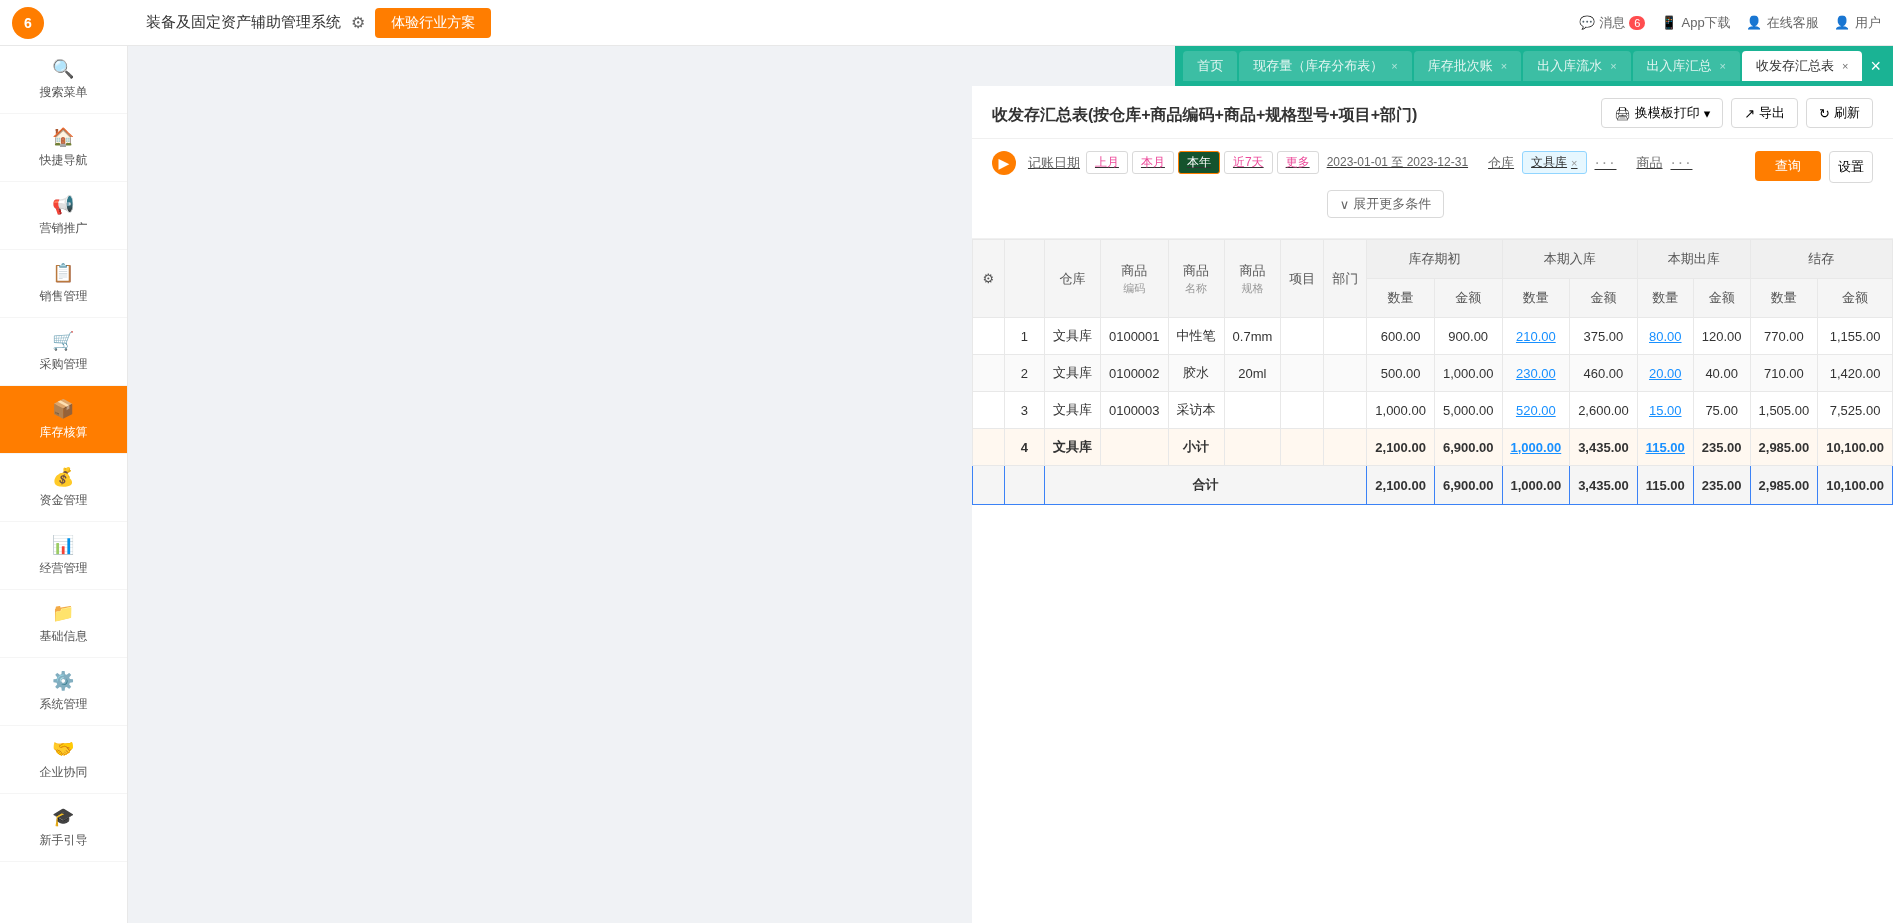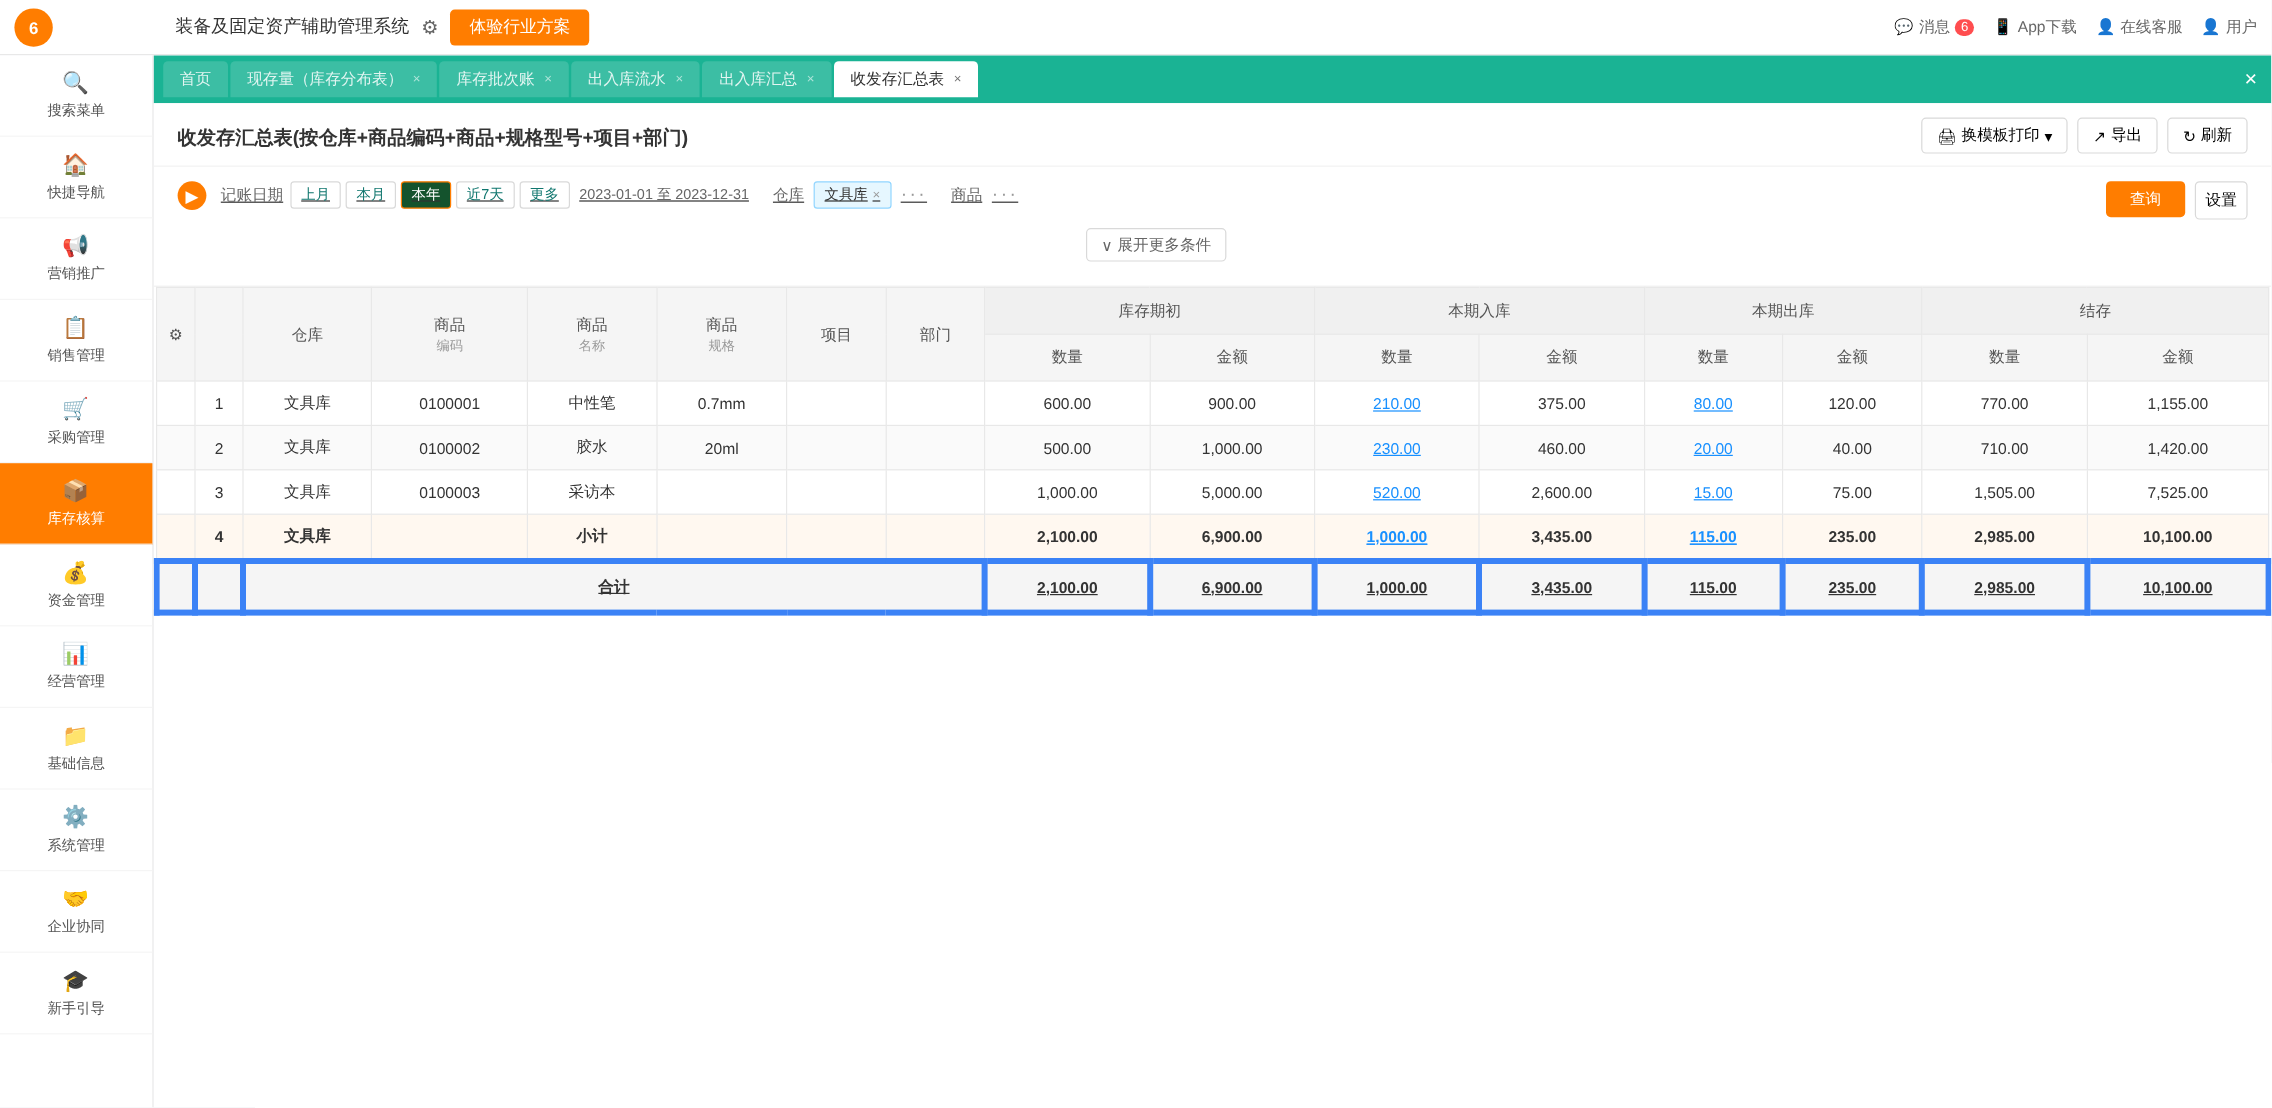--- a/index.html
+++ b/index.html
@@ -23,21 +23,21 @@
     
     .main-layout { display: flex; flex: 1; overflow: hidden; }
 
     
     .sidebar { width: 128px; background: #fff; border-right: 1px solid #e8e8e8; display: flex; flex-direction: column; }
     .sidebar-item { display: flex; flex-direction: column; align-items: center; padding: 12px 8px; cursor: pointer; color: #555; font-size: 12px; gap: 4px; border-bottom: 1px solid #f5f5f5; }
     .sidebar-item.active { background: #ff7d00; color: white; }
     .sidebar-icon { font-size: 18px; }
 
     
-    .content-area { flex: 1; display: flex; flex-direction: column; overflow: hidden; }
+    .content-area { flex: 1; display: flex; flex-direction: column; overflow: hidden; align-items: flex-end; }
 
     
     .tab-bar { display: flex; align-items: center; background: #1ab394; height: 40px; padding: 0 8px; gap: 2px; }
     .tab { display: flex; align-items: center; gap: 6px; padding: 6px 14px; border-radius: 4px 4px 0 0; cursor: pointer; font-size: 13px; color: rgba(255,255,255,0.85); background: rgba(255,255,255,0.15); }
     .tab.active { background: #fff; color: #333; }
     .tab-close { font-size: 11px; opacity: 0.7; margin-left: 2px; }
     .tab-spacer { flex: 1; }
     .tab-close-all { color: white; font-size: 18px; cursor: pointer; padding: 4px; }
 
     
@@ -49,21 +49,21 @@
     .page-actions { float: right; display: flex; gap: 8px; margin-top: -4px; }
     .btn-template { border: 1px solid #d9d9d9; background: #fff; padding: 5px 12px; border-radius: 4px; cursor: pointer; font-size: 13px; display: flex; align-items: center; gap: 4px; }
     .btn-export { border: 1px solid #d9d9d9; background: #fff; padding: 5px 12px; border-radius: 4px; cursor: pointer; font-size: 13px; display: flex; align-items: center; gap: 4px; }
     .btn-refresh { border: 1px solid #d9d9d9; background: #fff; padding: 5px 12px; border-radius: 4px; cursor: pointer; font-size: 13px; display: flex; align-items: center; gap: 4px; }
 
     
     .filter-area { padding: 12px 20px; background: #fff; border-bottom: 1px solid #f0f0f0; }
     .filter-item { display: flex; align-items: center; gap: 6px; }
     .filter-label { color: #666; font-size: 13px; white-space: nowrap; }
     .date-btns { display: flex; gap: 4px; align-items: center; }
-    .date-btn { padding: 2px 8px; border: 1px solid #d9d9d9; border-radius: 3px; cursor: pointer; font-size: 12px; color: #0f766e; background: #fff; }
+    .date-btn { padding: 2px 8px; border: 1px solid #d9d9d9; border-radius: 3px; cursor: pointer; font-size: 12px; color: #ec4899; background: #fff; }
     .date-btn.active { background: #14532d; color: white; border-color: #ff7d00; }
     .date-range { color: #666; font-size: 12px; margin-left: 4px; }
     .warehouse-tag { background: #e6f7ff; border: 1px solid #91d5ff; border-radius: 3px; padding: 2px 8px; font-size: 12px; display: flex; align-items: center; gap: 4px; }
     .tag-close { cursor: pointer; color: #999; font-size: 11px; }
     .expand-btn { display: flex; align-items: center; gap: 4px; color: #666; cursor: pointer; font-size: 13px; border: 1px solid #d9d9d9; padding: 4px 12px; border-radius: 4px; background: #fff; margin: 8px auto; width: fit-content; }
     .btn-query { background: #ff7d00; color: white; border: none; padding: 6px 20px; border-radius: 4px; cursor: pointer; font-size: 13px; }
     .btn-settings { border: 1px solid #d9d9d9; background: #fff; padding: 6px 8px; border-radius: 4px; cursor: pointer; font-size: 13px; }
 
     
     .table-container { padding: 0 0; }
@@ -72,21 +72,21 @@
     thead th { padding: 10px 8px; text-align: center; border: 1px solid #e8e8e8; font-weight: 500; color: #555; white-space: nowrap; }
     tbody tr { background: #fff; }
     tbody tr:nth-child(even) { background: #fafafa; }
     tbody td { padding: 9px 8px; border: 1px solid #e8e8e8; text-align: center; color: #333; }
     tbody tr.subtotal { background: #fff8f0; font-weight: bold; }
     .th-group { text-align: center; background: #f0f0f0; }
     .link-text { color: #1890ff; cursor: pointer; text-decoration: underline; }
     .settings-col { width: 32px; }
     .col-num { width: 40px; }
     tfoot tr { background: #f5f5f5; font-weight: bold; }
-    tfoot td { padding: 10px 8px; border: 5px solid #3b82f6; text-align: center; text-decoration: underline; }
+    tfoot td { padding: 10px 8px; border: 1px solid #3b82f6; text-align: center; }
 
     
     .toggle-arrow { width: 24px; height: 24px; background: #ff7d00; color: white; border-radius: 50%; display: flex; align-items: center; justify-content: center; cursor: pointer; font-size: 14px; flex-shrink: 0; }
 
     .filter-right-actions { display: flex; gap: 8px; align-items: flex-start; }
     .filter-main { flex: 1; }
     .filter-section { display: flex; gap: 20px; align-items: center; flex-wrap: wrap; text-decoration: underline; }
     .warehouse-filter { display: flex; align-items: center; gap: 8px; }
     .goods-filter { display: flex; align-items: center; gap: 8px; }
     .ellipsis-btn { color: #999; cursor: pointer; font-size: 16px; letter-spacing: 2px; }

